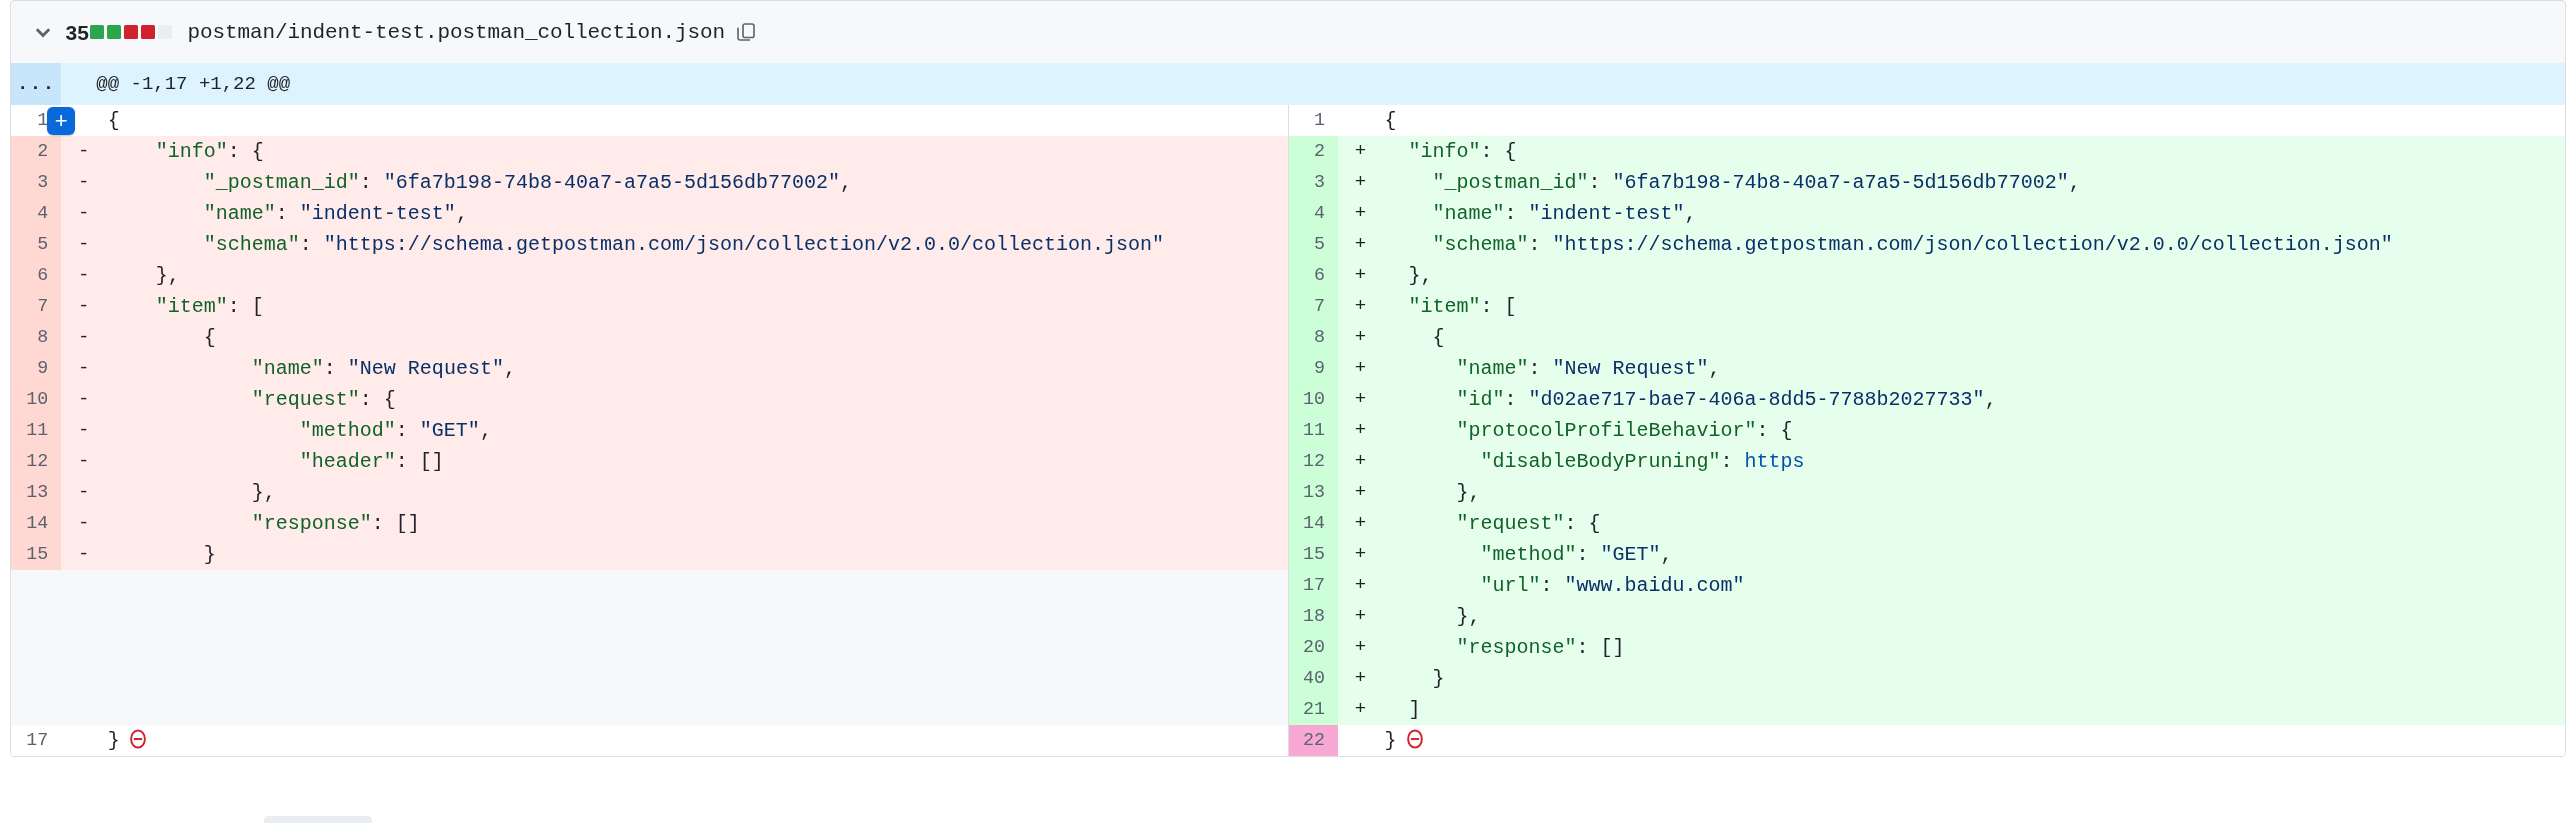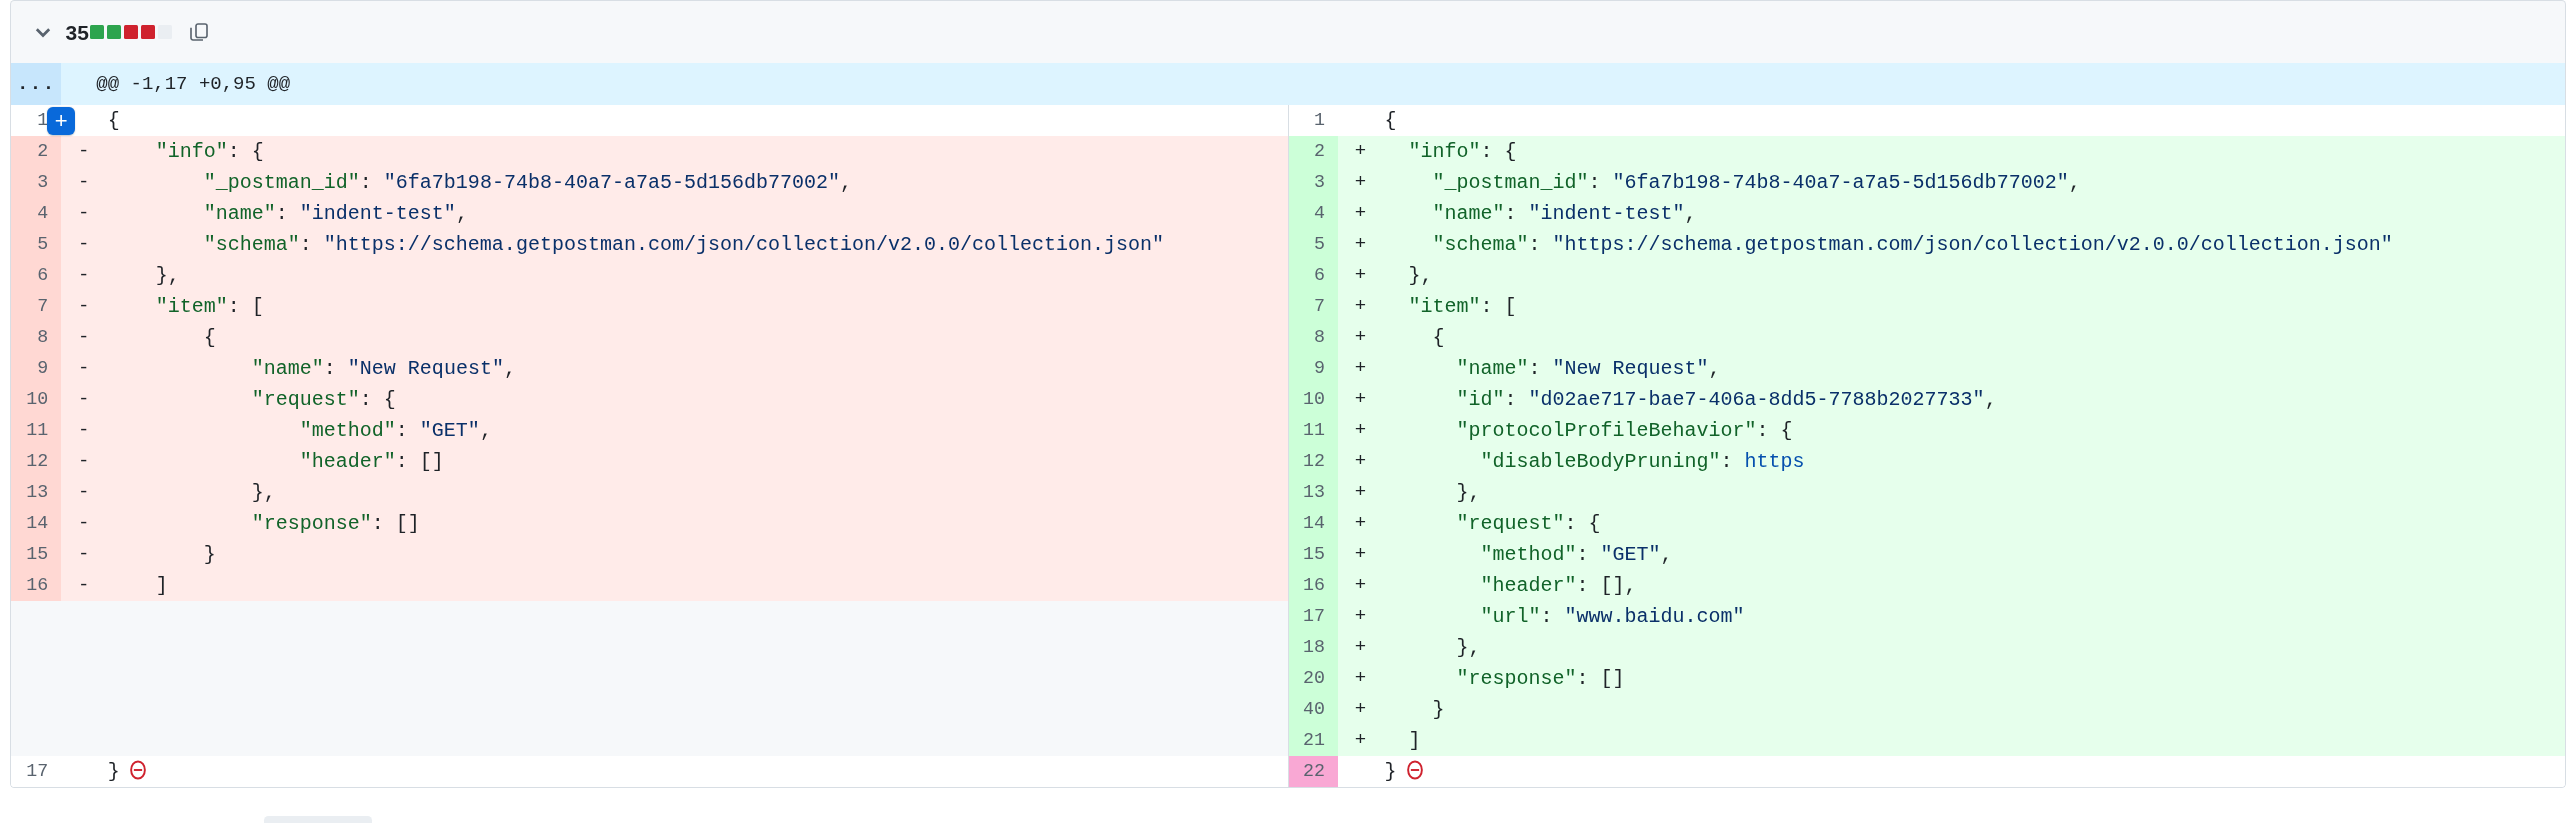--- a/index.html
+++ b/index.html
@@ -72,20 +72,21 @@
         </svg>
       </span>
       <span class="diffstat-count">35</span>
       <span class="diffstat">
         <span class="dsq add"></span>
         <span class="dsq add"></span>
         <span class="dsq del"></span>
         <span class="dsq del"></span>
         <span class="dsq neu"></span>
       </span>
+      <span class="file-path">postman/indent-test.postman_collection.json</span>
       <span class="copy-icon">
         <svg viewBox="0 0 16 16" fill="none" stroke="currentColor" stroke-width="1.3">
           <rect x="5.6" y="1.6" width="8.8" height="10.8" rx="1.6"></rect>
           <path d="M11.2 14.4 H3.2 a1.6 1.6 0 0 1 -1.6 -1.6 V4.6"></path>
         </svg>
       </span>
     </div>
   </div>
 
   <div class="diff-box">
@@ -94,21 +95,21 @@
         <col class="num">
           <col class="sign">
           <col class="code">
         <col class="num">
           <col class="sign">
           <col class="code">
       </colgroup>
       <tbody>
         <tr class="hunk">
           <td class="hunk-exp">...</td>
-          <td class="hunk-txt" colspan="5">@@ -1,17 +0,95 @@</td>
+          <td class="hunk-txt" colspan="5">@@ -1,17 +1,22 @@</td>
         </tr>
 
       <tr>
             <td class="ln plus-wrap" style="background: rgb(255, 255, 255);">1<span class="plusbtn" style="right:-14px;top:1.5px;">+</span></td>
             <td class="sg" style="background: rgb(255, 255, 255);"></td>
             <td class="cd splitL" style="background: rgb(255, 255, 255);">{</td>
             <td class="ln" style="background: rgb(255, 255, 255);">1</td>
             <td class="sg" style="background: rgb(255, 255, 255);"></td>
             <td class="cd" style="background: rgb(255, 255, 255);">{</td>
           </tr>
@@ -216,28 +217,20 @@
             <td class="sg" style="background: rgb(230, 255, 236);">+</td>
             <td class="cd" style="background: rgb(230, 255, 236);">      <span class="key">"request"</span>: {</td>
           </tr>
           <tr>
             <td class="ln" style="background: rgb(255, 216, 211); color: rgb(89, 99, 110);">15</td>
             <td class="sg" style="background: rgb(255, 235, 233);">-</td>
             <td class="cd splitL" style="background: rgb(255, 235, 233);">        }</td>
             <td class="ln" style="background: rgb(204, 255, 216); color: rgb(89, 99, 110);">15</td>
             <td class="sg" style="background: rgb(230, 255, 236);">+</td>
             <td class="cd" style="background: rgb(230, 255, 236);">        <span class="key">"method"</span>: <span class="s">"GET"</span>,</td>
-          </tr>
-          <tr>
-            <td class="ln" style="background: rgb(255, 216, 211); color: rgb(89, 99, 110);">16</td>
-            <td class="sg" style="background: rgb(255, 235, 233);">-</td>
-            <td class="cd splitL" style="background: rgb(255, 235, 233);">    ]</td>
-            <td class="ln" style="background: rgb(204, 255, 216); color: rgb(89, 99, 110);">16</td>
-            <td class="sg" style="background: rgb(230, 255, 236);">+</td>
-            <td class="cd" style="background: rgb(230, 255, 236);">        <span class="key">"header"</span>: [],</td>
           </tr>
           <tr>
             <td class="ln" style="background: rgb(246, 248, 250);"></td>
             <td class="sg" style="background: rgb(246, 248, 250);"></td>
             <td class="cd splitL" style="background: rgb(246, 248, 250);"></td>
             <td class="ln" style="background: rgb(204, 255, 216); color: rgb(89, 99, 110);">17</td>
             <td class="sg" style="background: rgb(230, 255, 236);">+</td>
             <td class="cd" style="background: rgb(230, 255, 236);">        <span class="key">"url"</span>: <span class="s">"www.baidu.com"</span></td>
           </tr>
           <tr>

